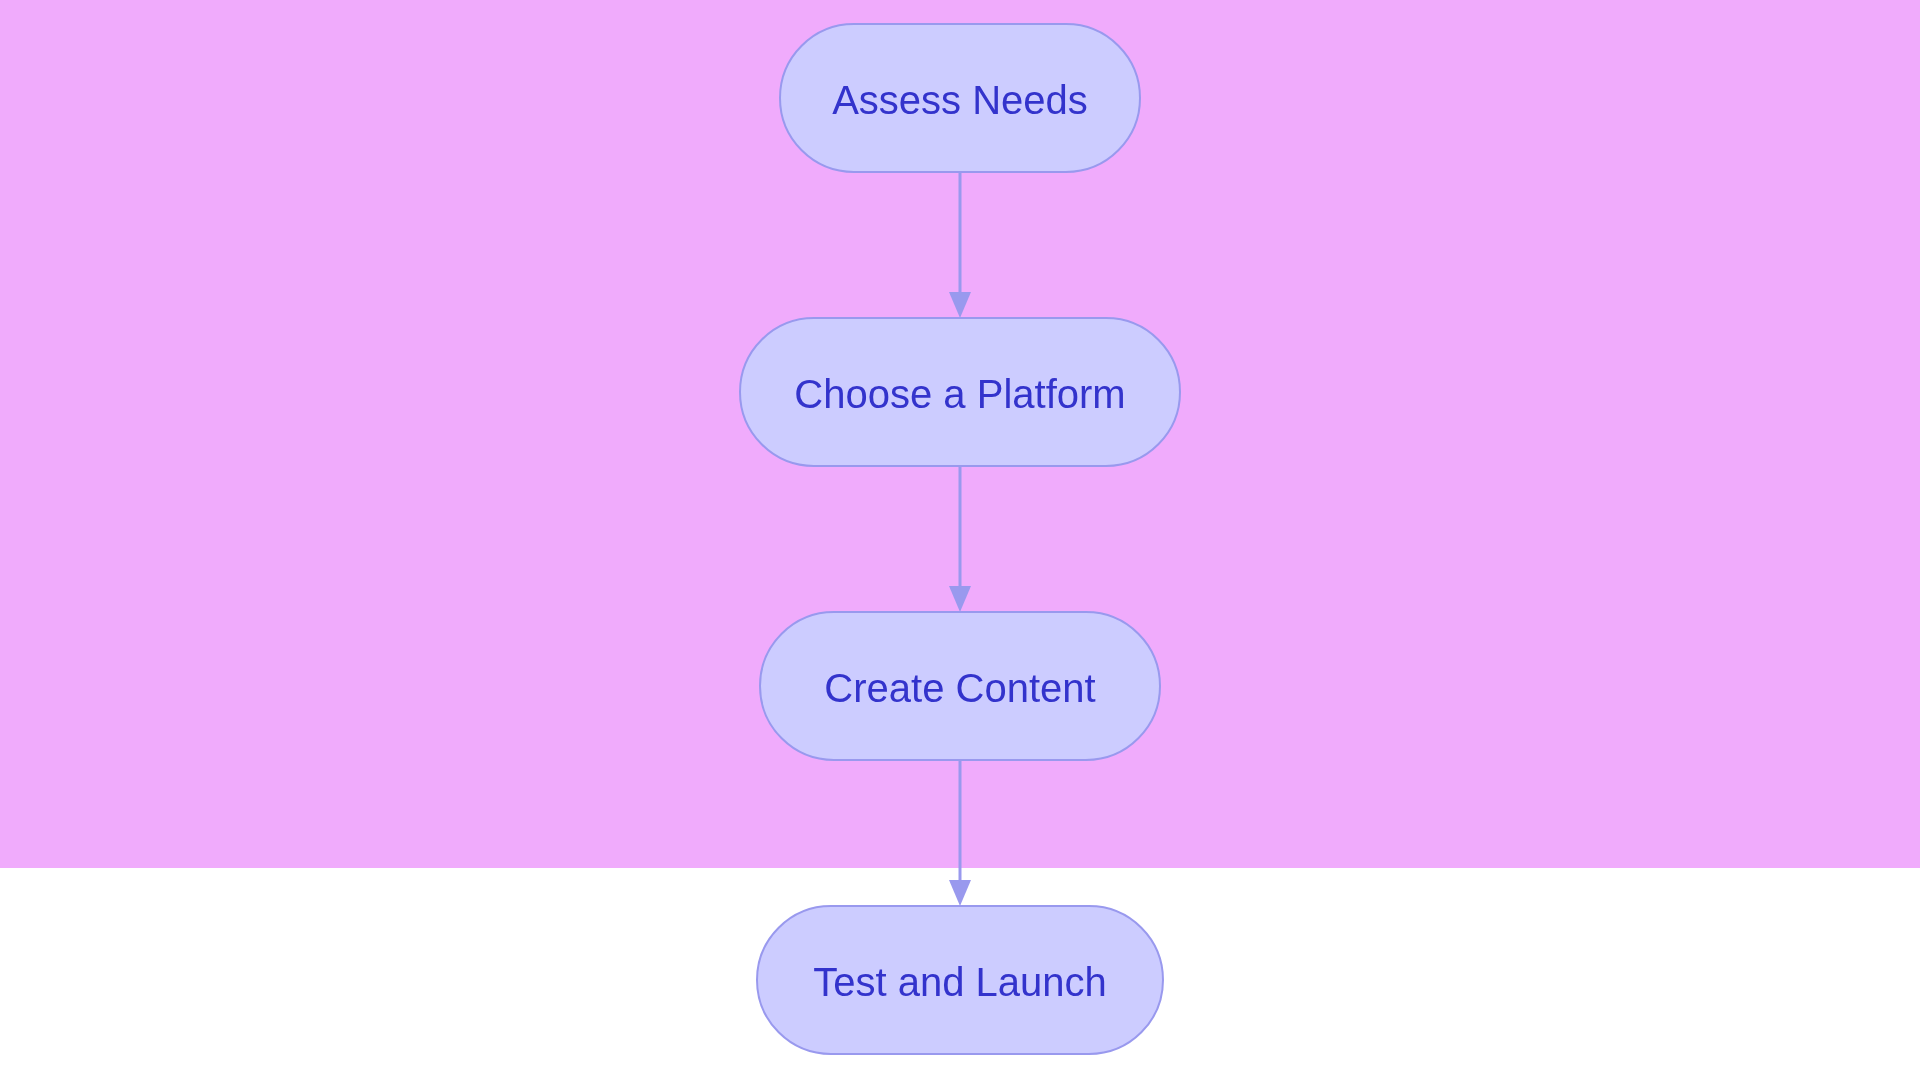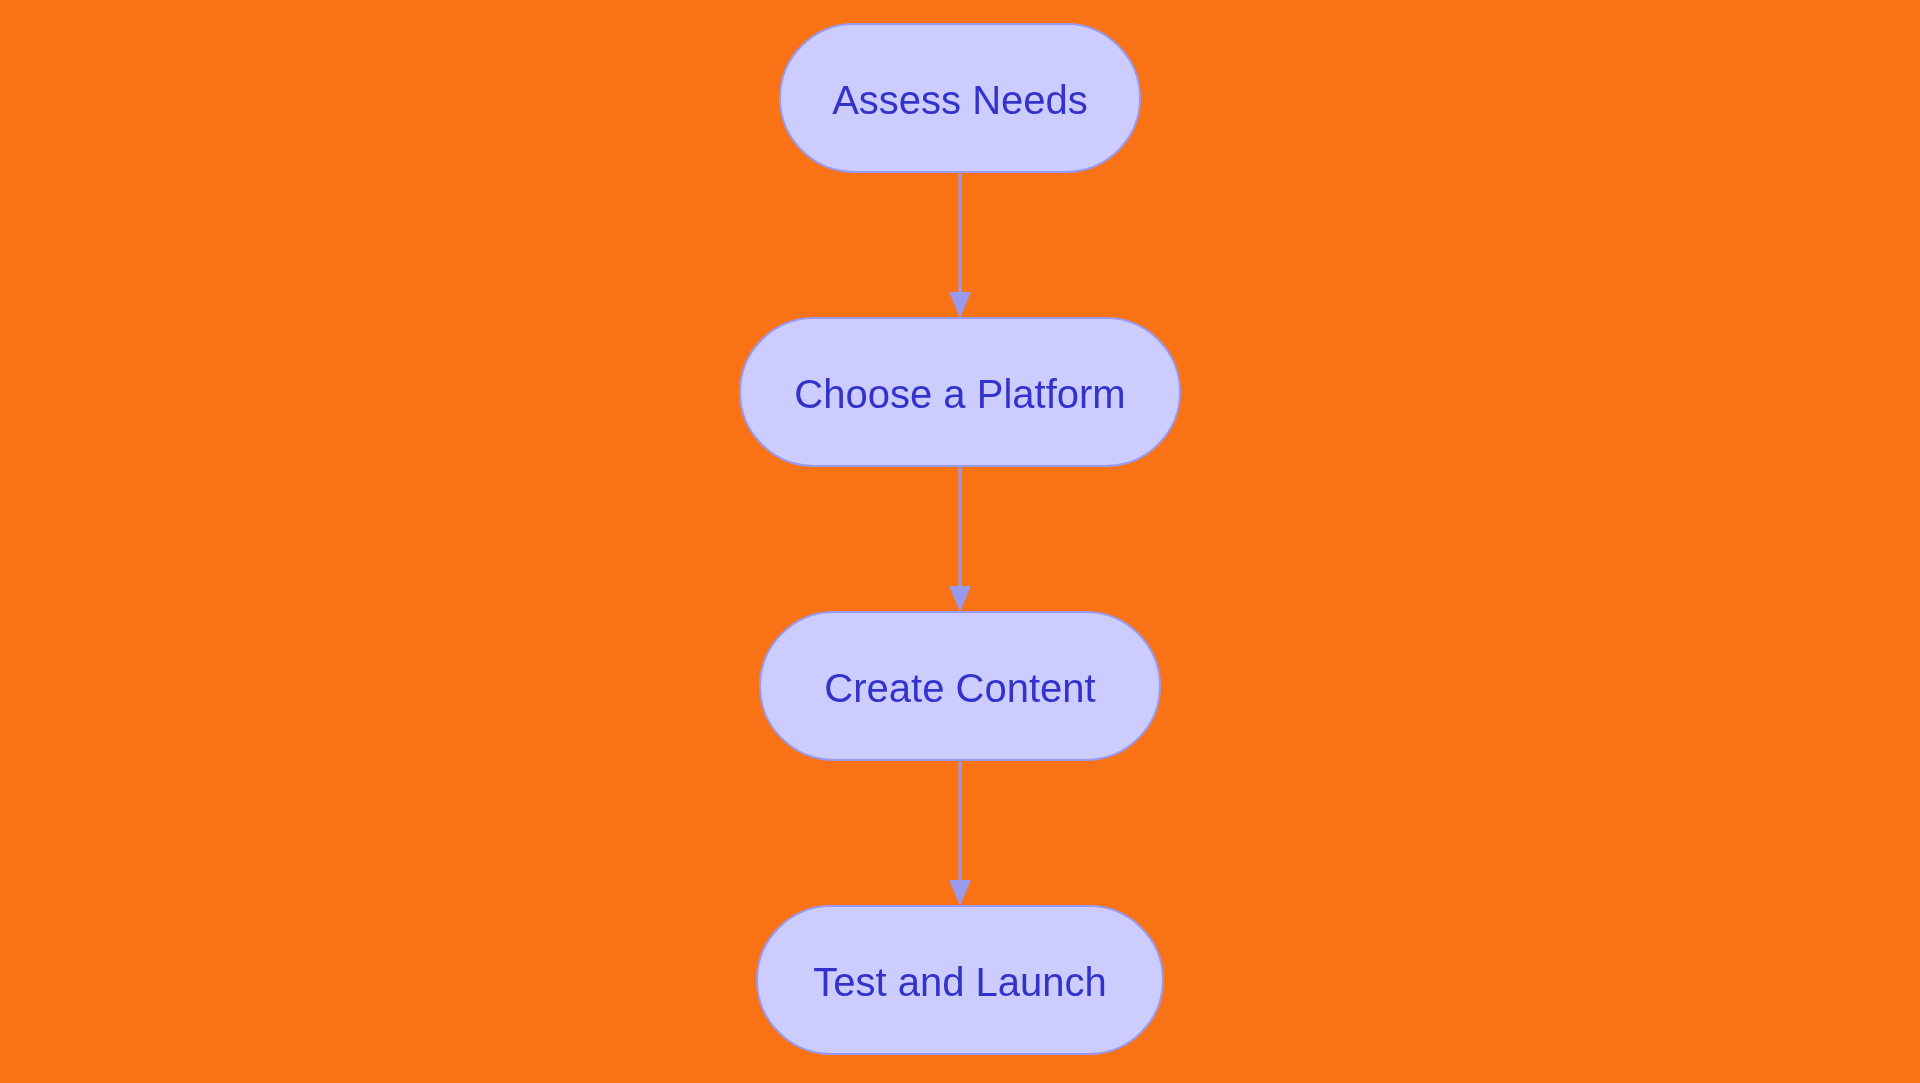--- a/index.html
+++ b/index.html
@@ -9,22 +9,22 @@
   }
   body {
     width: 1920px;
     height: 1083px;
     overflow: hidden;
     font-family: "Liberation Sans", sans-serif;
   }
   #flowchart-canvas {
     position: relative;
     width: 1920px;
-    height: 1083px;
-    background: #f97316;
+    height: 868px;
+    background: #f0abfc;
   }
   #flow-svg {
     position: absolute;
     top: 0;
     left: 0;
     width: 1920px;
     height: 1083px;
     display: block;
   }
   .node-shape {

